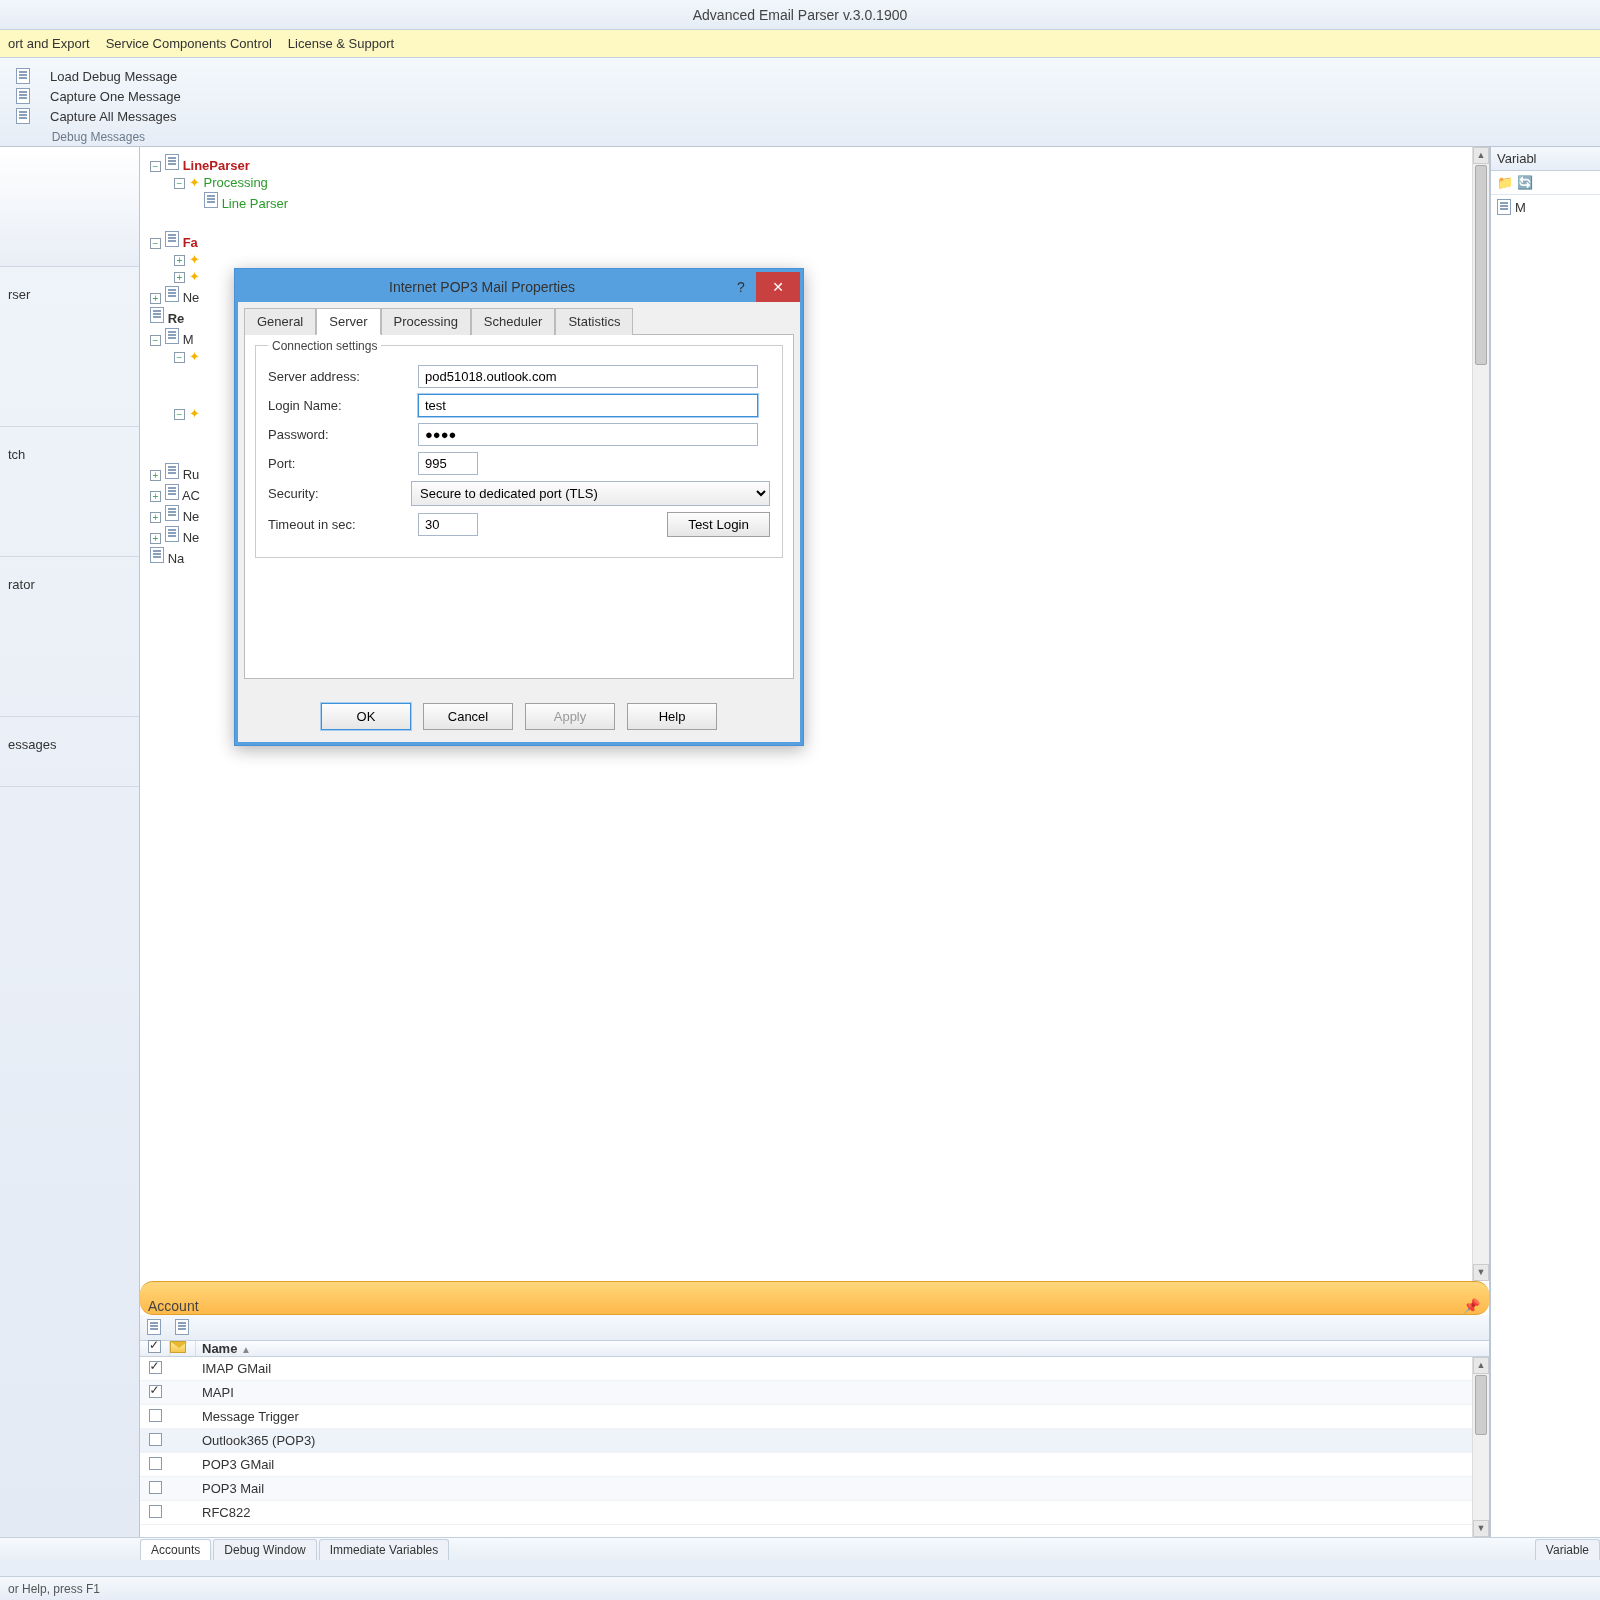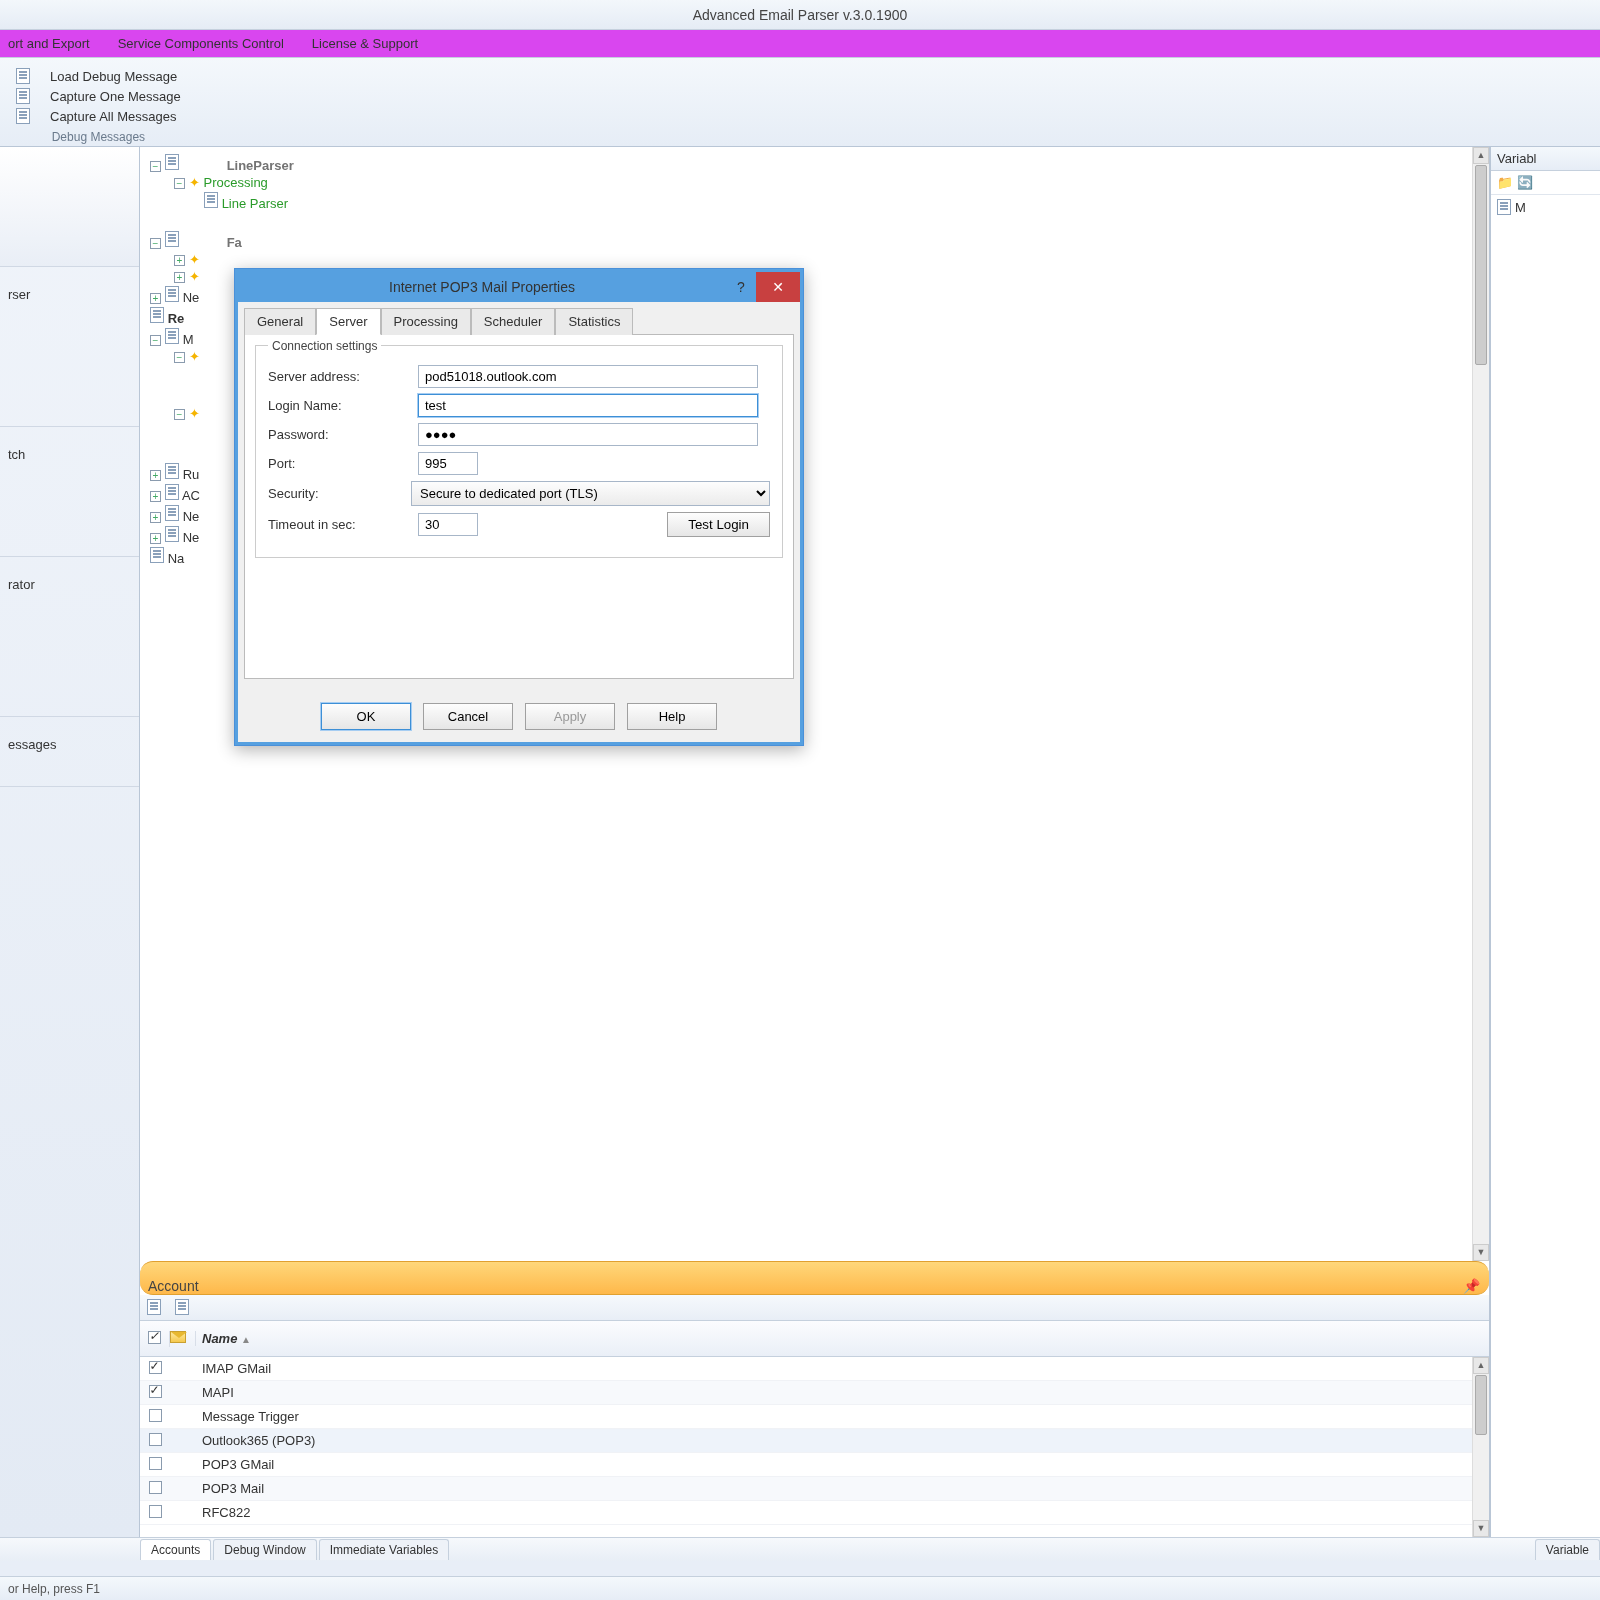--- a/index.html
+++ b/index.html
@@ -1,48 +1,48 @@
 <!DOCTYPE html>
 <html><head>
 <meta charset="utf-8">
 <style>
 * { box-sizing: border-box; margin: 0; padding: 0; }
 body { font-family: "Segoe UI", Tahoma, sans-serif; font-size: 13px; background: #e8eef7; width: 1600px; height: 1600px; overflow: hidden; color: #333; }
 
 .titlebar { height: 30px; background: linear-gradient(#f3f7fb,#e5ecf5); text-align: center; line-height: 30px; font-size: 14px; color: #444; border-bottom: 1px solid #c5d0dd; }
 
-.menubar { height: 28px; background: #d946ef; border-bottom: 1px solid #c5d0dd; padding: 0 8px; display: flex; gap: 28px; align-items: center; }
+.menubar { height: 28px; background: #fef9c3; border-bottom: 1px solid #c5d0dd; padding: 0 8px; display: flex; gap: 16px; align-items: center; }
 .menubar span { color: #333; }
 
 .ribbon { background: linear-gradient(#f4f8fc,#e6edf6); border-bottom: 1px solid #b9c6d6; padding: 8px 0 2px 0; }
 .ribbon-group { display: inline-block; vertical-align: top; padding: 0 12px; }
 .ribbon-item { display: flex; align-items: center; gap: 20px; padding: 2px 4px; cursor: pointer; }
 .ribbon-label { text-align: center; color: #6a7a8c; font-size: 12px; margin-top: 4px; }
 
 .main { display: flex; height: calc(100% - 30px - 28px - 128px - 24px); position: relative; }
 
 .left-pane { width: 140px; background: linear-gradient(#f0f4fa,#e3eaf4); border-right: 1px solid #b9c6d6; }
 .left-pane .section { padding: 20px 8px; border-bottom: 1px solid #d0d8e4; color: #333; }
 .left-pane .active { background: linear-gradient(#fff,#e9eef6); }
 
 .center { flex: 1; display: flex; flex-direction: column; background: #fff; border-right: 1px solid #b9c6d6; }
 .tree-area { flex: 1; background: #fff; overflow: hidden; padding: 6px 4px; font-size: 13px; position: relative; }
 .tree-node { white-space: nowrap; padding: 1px 0; }
 .tree-node .exp { display:inline-block; width:11px; height:11px; border:1px solid #8a9bae; background:#fff; text-align:center; line-height:9px; font-size:10px; color:#4a6; margin-right:4px; vertical-align:middle;}
-.tree-green { color: #737373; font-weight: bold; margin-left: 44px; }
+.tree-green { color: #b91c1c; font-weight: bold; }
 .tree-green2 { color: #2a9b2a; }
 .tree-bold { font-weight: bold; color: #333; }
 
 .accounts-bar { height: 30px; background: linear-gradient(#ffd77a,#feb84a); border-top: 1px solid #e0a030; border-bottom: 1px solid #e0a030; display: flex; align-items: flex-start; padding: 16px 8px; color: #444; font-size: 14px; border-radius: 13px; }
 .accounts-bar .pin { margin-left: auto; color: #4a6b9a; }
 
 .acct-toolbar { height: 26px; background: linear-gradient(#f6f9fc,#e8eef6); border-bottom:1px solid #c5d0dd; display:flex; align-items:center; gap:6px; padding:0 6px;}
 .acct-toolbar .tb-btn{width:22px;height:20px;border:1px solid transparent;}
 
-.grid-header { display:flex; background: linear-gradient(#fbfcfe,#eaeff7); border-bottom:1px solid #c5d0dd; height:36px; align-items:center; font-size:13px;font-style:italic;}
+.grid-header { display:flex; background: linear-gradient(#fbfcfe,#eaeff7); border-bottom:1px solid #c5d0dd; height:16px; align-items:flex-end; font-size:13px;}
 .grid-header .col-check{width:30px; text-align:center; border-right:1px solid #d8dee8;}
 .grid-header .col-icon{width:26px; border-right:1px solid #d8dee8;}
 .grid-header .col-name{flex:1; padding-left:6px; font-weight:bold;}
 
 .grid-body{overflow:auto;}
 .grid-row{display:flex; height:24px; align-items:center; border-bottom:1px solid #f0f2f6;}
 .grid-row:nth-child(even){background:#f7f9fc;}
 .grid-row.sel{background:#eef3fa;}
 .grid-row .col-check{width:30px; text-align:center;}
 .grid-row .col-icon{width:26px;}

